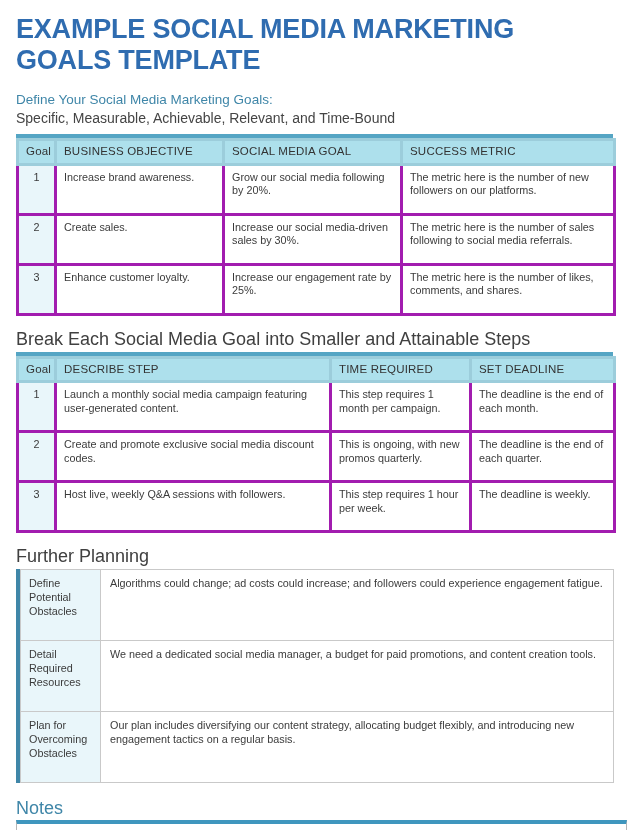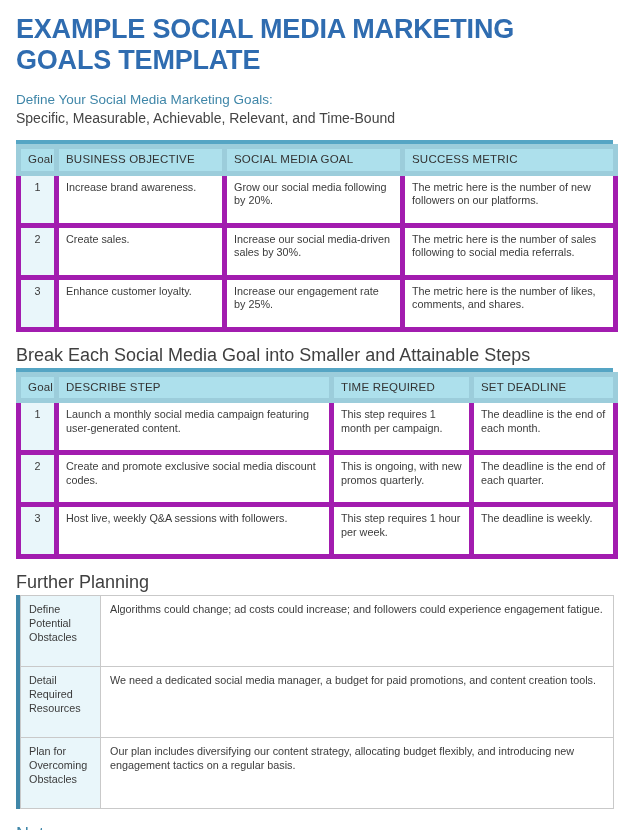--- a/index.html
+++ b/index.html
@@ -28,21 +28,21 @@
     line-height: 31px;
     font-weight: bold;
     color: #2f6cb0;
     letter-spacing: -0.2px;
     margin: 2px 0 0 0;
     max-width: 540px;
   }
 
   .subtitle-block {
     margin-top: 14px;
-    margin-bottom: 12px;
+    margin-bottom: 6px;
   }
   .subtitle-line1 {
     font-size: 13.5px;
     line-height: 19px;
     color: #3f86a8;
   }
   .subtitle-line2 {
     font-size: 14px;
     line-height: 19px;
     color: #444444;
@@ -61,21 +61,21 @@
     border-top: 4px solid #55a5c4;
     width: 597px;
   }
   table.grid {
     border-collapse: collapse;
     width: 597px;
     table-layout: fixed;
   }
   table.grid th,
   table.grid td {
-    border: 5px solid #a21caf;
+    border: 3px solid #a21caf;
     vertical-align: top;
     padding: 5px 7px 6px 7px;
     font-size: 10.8px;
     line-height: 13.5px;
     color: #3b3b3b;
   }
   table.grid thead th {
     background: #ade0ec;
     font-weight: normal;
     font-size: 11.5px;

